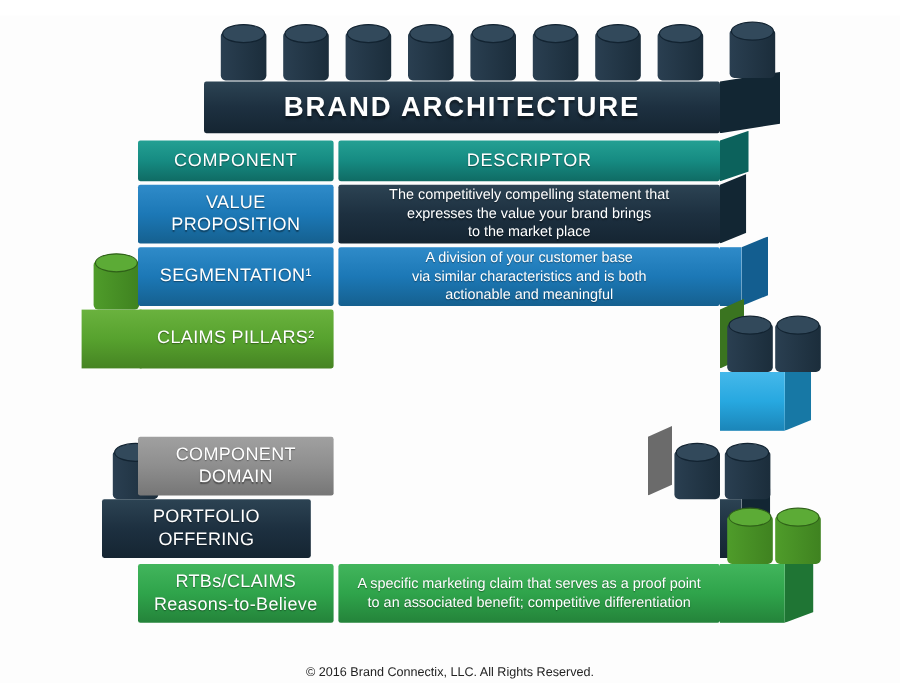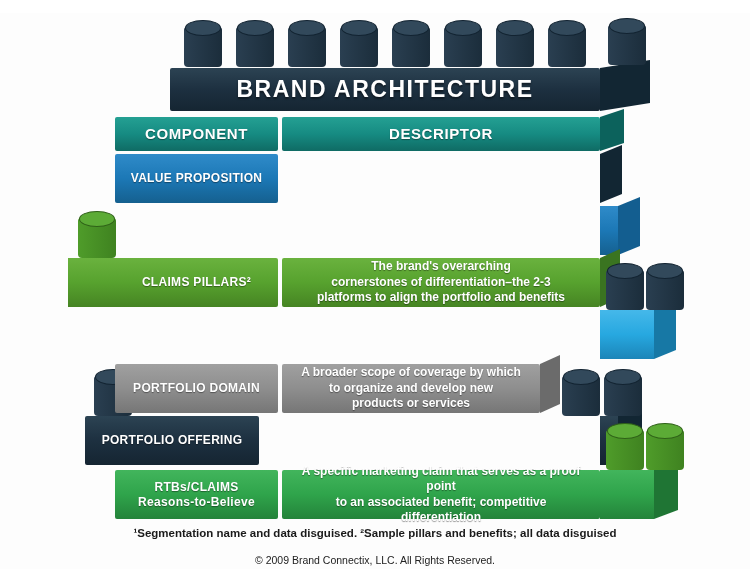--- a/index.html
+++ b/index.html
@@ -7,25 +7,25 @@
   .canvas{
     position:relative;width:750px;height:569px;margin:13px auto;
     background:#fdfdfd;overflow:hidden;
     font-family:"Liberation Sans",sans-serif;
   }
   
   .brick,.row,.ext{position:absolute}
   .cell{
     position:absolute;top:0;height:100%;
     display:flex;align-items:center;justify-content:center;
-    text-align:center;color:#fff;font-weight:bold;
+    text-align:center;color:#fff;font-weight:normal;
     text-shadow:0 1px 1px rgba(0,0,0,.4);
     white-space:pre-line;border-radius:2px;
   }
-  .comp{font-size:12px;letter-spacing:.3px;line-height:1.25;padding:2px 6px}
+  .comp{font-size:15px;letter-spacing:.3px;line-height:1.25;padding:2px 6px}
   .desc{font-size:12px;line-height:1.28;padding:16px 12px}
   .hdr{font-size:15px;letter-spacing:.6px}
   .title-brick{
     display:flex;align-items:center;justify-content:center;
     color:#fff;font-weight:bold;font-size:23px;letter-spacing:1.5px;
     text-shadow:0 2px 2px rgba(0,0,0,.45);border-radius:2px;
   }
   
   .c-navy {background:linear-gradient(180deg,#2c4353 0%,#1d3040 50%,#152532 100%)}
   .c-blue {background:linear-gradient(180deg,#2f8bc9 0%,#1c78b6 50%,#15608f 100%)}
@@ -104,47 +104,47 @@
     <span>BRAND ARCHITECTURE</span>
   </div>
 
   <div class="row" style="left:115px;top:104px;width:520px;height:34px">
     <div class="cell comp hdr c-teal" style="left:0;width:163px">COMPONENT</div>
     <div class="cell desc hdr c-teal" style="left:167px;width:318px">DESCRIPTOR</div>
   </div>
 
   <div class="row" style="left:115px;top:141px;width:520px;height:49px">
     <div class="cell comp c-blue" style="left:0;width:163px">VALUE PROPOSITION</div>
+    <div class="cell desc c-navy" style="left:167px;width:318px">The competitively compelling statement that
+expresses the value your brand brings
+to the market place</div>
   </div>
 
   <div class="row" style="left:115px;top:193px;width:520px;height:49px">
+    <div class="cell comp c-blue" style="left:0;width:163px">SEGMENTATION¹</div>
+    <div class="cell desc c-blue" style="left:167px;width:318px">A division of your customer base
+via similar characteristics and is both
+actionable and meaningful</div>
   </div>
 
   <div class="row" style="left:115px;top:245px;width:520px;height:49px">
     <div class="cell comp c-green" style="left:0;width:163px">CLAIMS PILLARS²</div>
-    <div class="cell desc c-green" style="left:167px;width:318px">The brand's overarching
-cornerstones of differentiation–the 2-3
-platforms to align the portfolio and benefits</div>
   </div>
 
 
   <div class="row" style="left:115px;top:351px;width:520px;height:49px">
-    <div class="cell comp c-gray" style="left:0;width:163px">PORTFOLIO DOMAIN</div>
-    <div class="cell desc c-gray" style="left:167px;width:258px">A broader scope of coverage by which
-to organize and develop new
-products or services</div>
+    <div class="cell comp c-gray" style="left:0;width:163px">COMPONENT DOMAIN</div>
   </div>
 
   <div class="row" style="left:85px;top:403px;width:550px;height:49px">
     <div class="cell comp c-navy" style="left:0;width:174px">PORTFOLIO OFFERING</div>
   </div>
 
   <div class="row" style="left:115px;top:457px;width:520px;height:49px">
     <div class="cell comp c-green2" style="left:0;width:163px">RTBs/CLAIMS
 Reasons-to-Believe</div>
     <div class="cell desc c-green2" style="left:167px;width:318px">A specific marketing claim that serves as a proof point
 to an associated benefit; competitive differentiation</div>
   </div>
 
-  <div class="footnote">¹Segmentation name and data disguised.  ²Sample pillars and benefits; all data disguised</div>
-  <div class="copyright">© 2009 Brand Connectix, LLC.  All Rights Reserved.</div>
+  <div class="copyright">© 2016 Brand Connectix, LLC.  All Rights Reserved.</div>
 
 </div>
 
 </body></html>

